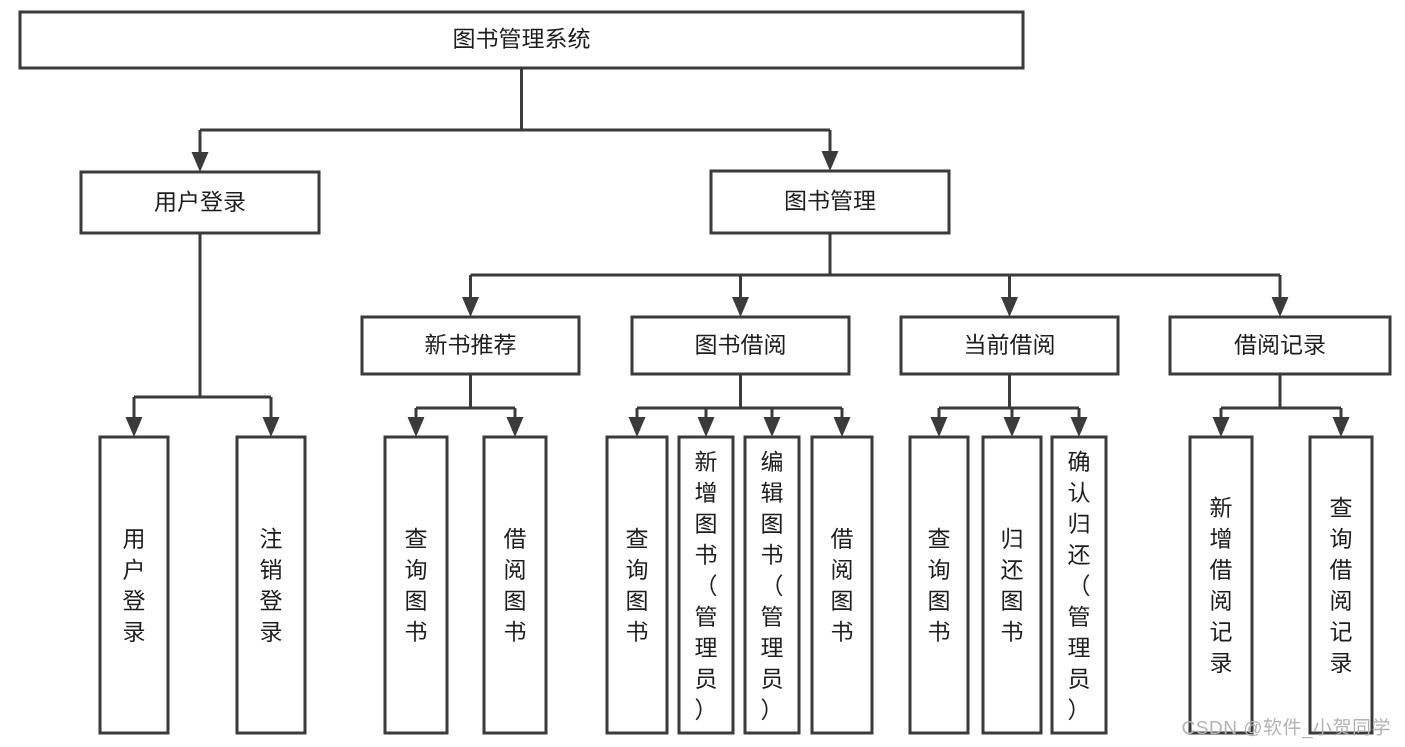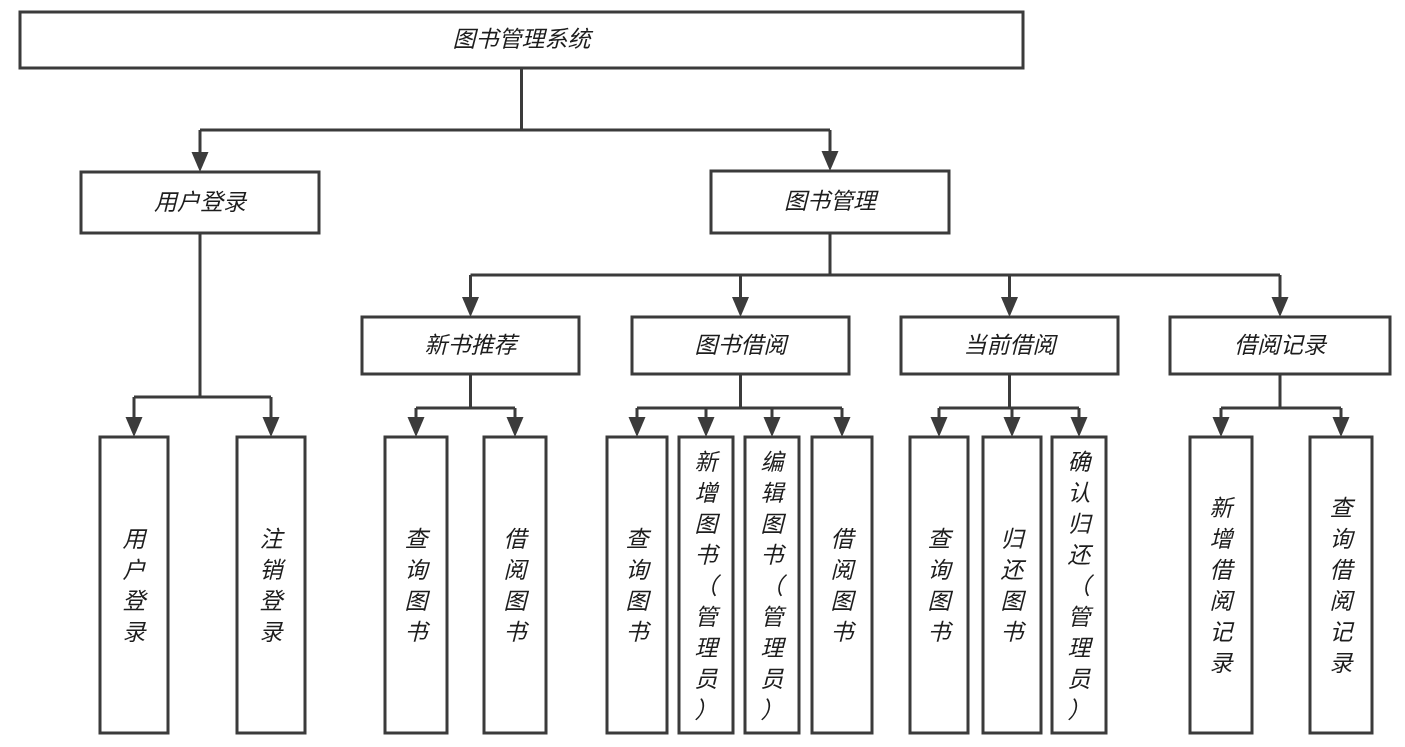--- a/index.html
+++ b/index.html
@@ -10,21 +10,20 @@
   }
   body {
     font-family: "Liberation Sans", "DejaVu Sans", sans-serif;
   }
   #diagram-root {
     position: relative;
     width: 1405px;
     height: 747px;
     background: #ffffff;
     overflow: hidden;
-    font-style: italic;
   }
   svg.canvas {
     position: absolute;
     left: 0;
     top: 0;
     width: 1405px;
     height: 747px;
     display: block;
   }
   .node-rect {
@@ -207,14 +206,15 @@
           <rect x="1190" y="437" width="62" height="296" class="node-rect"></rect>
           <text x="1221" y="516.18" class="node-label-v"><tspan x="1221" dy="0">新</tspan><tspan x="1221" dy="31">增</tspan><tspan x="1221" dy="31">借</tspan><tspan x="1221" dy="31">阅</tspan><tspan x="1221" dy="31">记</tspan><tspan x="1221" dy="31">录</tspan></text>
         </g>
         <g>
           <rect x="1310" y="437" width="62" height="296" class="node-rect"></rect>
           <text x="1341" y="516.18" class="node-label-v"><tspan x="1341" dy="0">查</tspan><tspan x="1341" dy="31">询</tspan><tspan x="1341" dy="31">借</tspan><tspan x="1341" dy="31">阅</tspan><tspan x="1341" dy="31">记</tspan><tspan x="1341" dy="31">录</tspan></text>
         </g>
       </g>
   </svg>
 
+  <div class="watermark">CSDN @软件_小贺同学</div>
 
 </div>
 
 </body></html>

